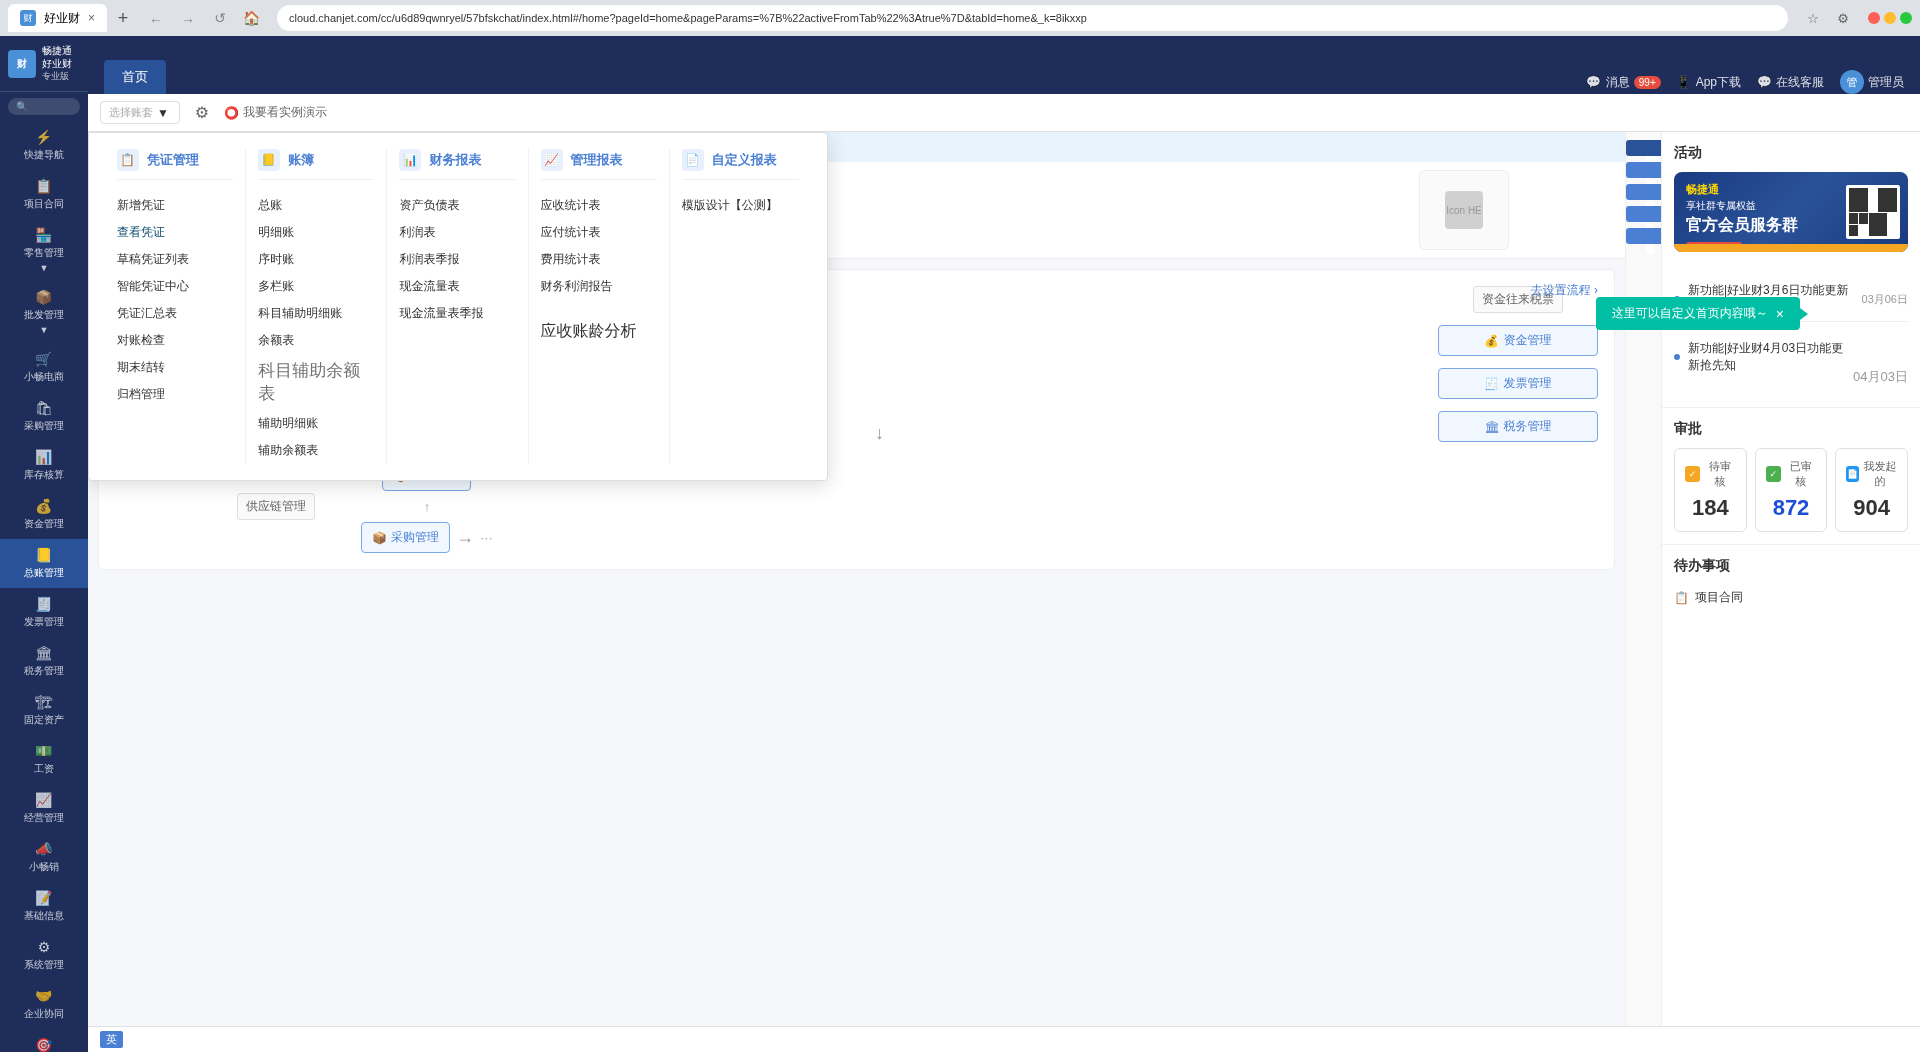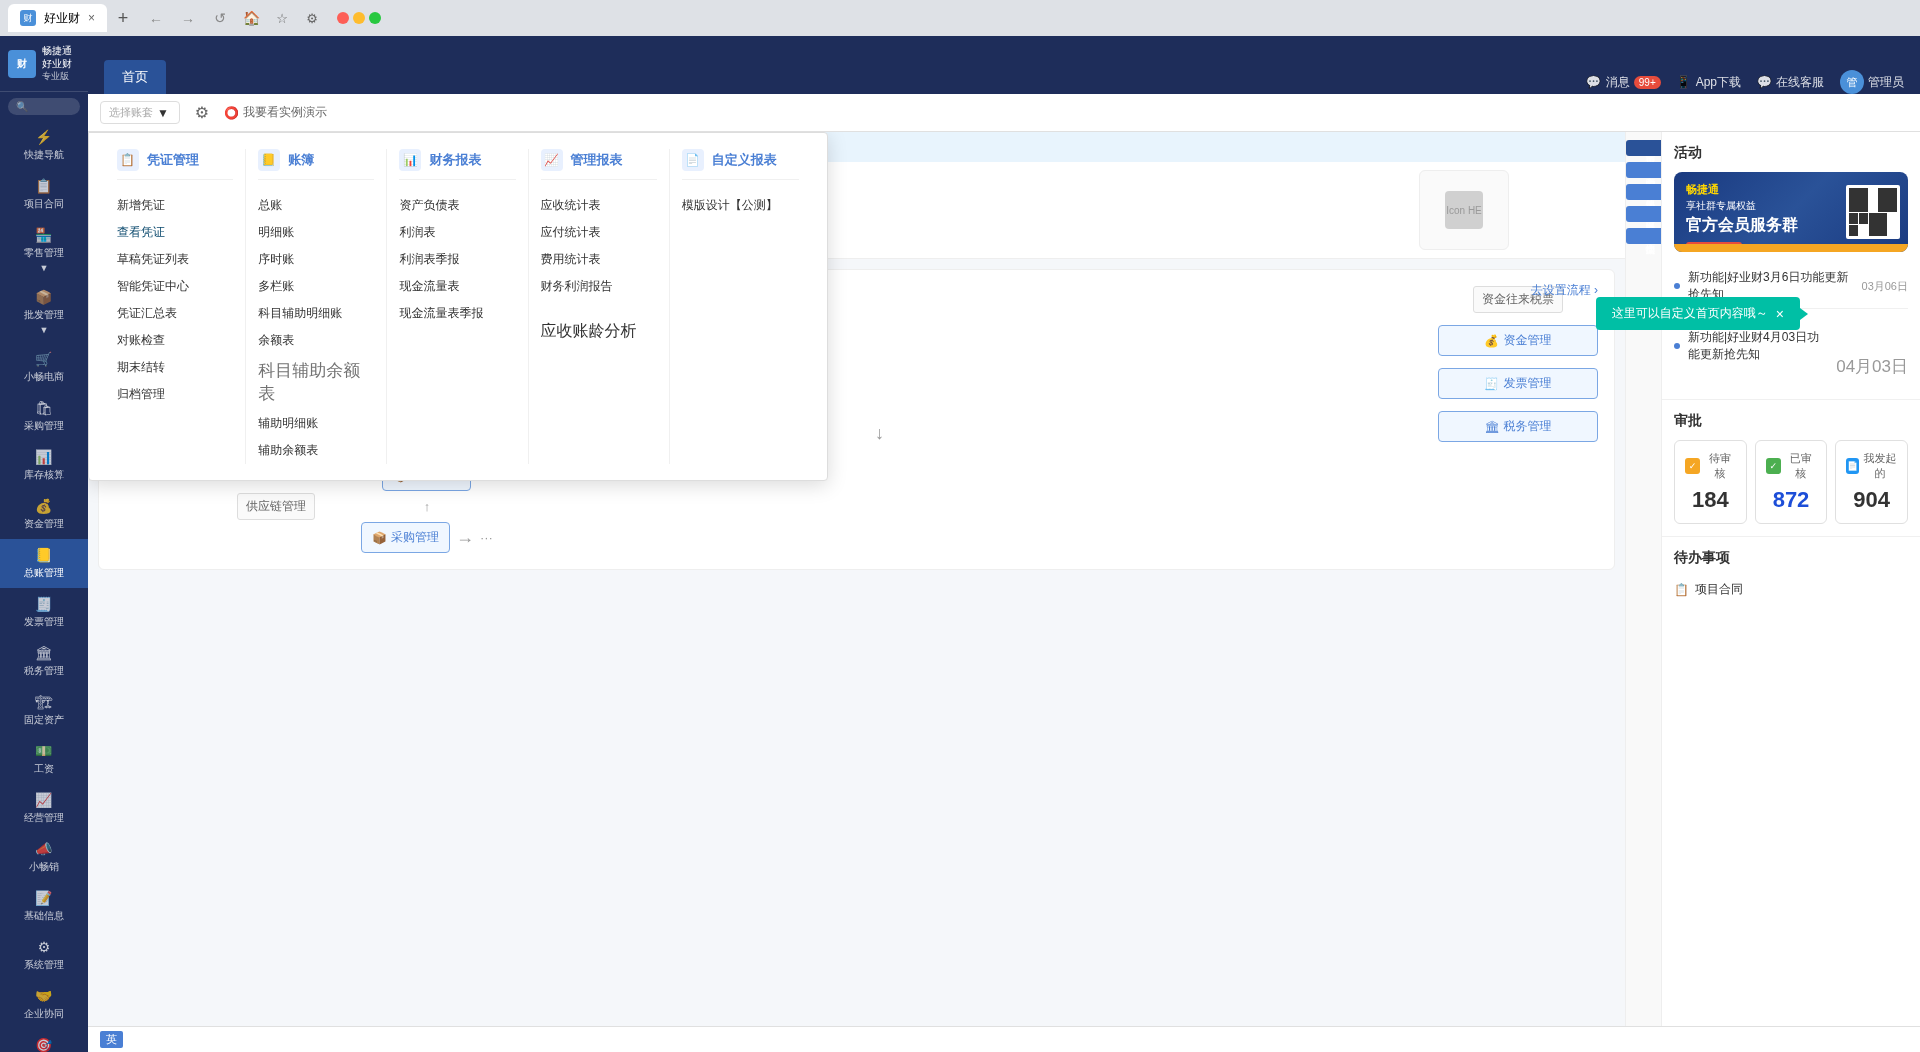--- a/index.html
+++ b/index.html
@@ -16,20 +16,23 @@
       <span>好业财</span>
       <span style="color:#666;cursor:pointer;">×</span>
     </div>
     <div style="width:24px;height:24px;display:flex;align-items:center;justify-content:center;cursor:pointer;font-size:18px;color:#555;">+</div>
   </div>
   <div style="display:flex; align-items:center; gap:6px; margin-left:4px;">
     <div class="ctrl-btn" style="width:26px;height:26px;display:flex;align-items:center;justify-content:center;border-radius:50%;cursor:pointer;color:#888;">←</div>
     <div class="ctrl-btn" style="width:26px;height:26px;display:flex;align-items:center;justify-content:center;border-radius:50%;cursor:pointer;color:#888;">→</div>
     <div class="ctrl-btn" style="width:26px;height:26px;display:flex;align-items:center;justify-content:center;border-radius:50%;cursor:pointer;color:#888;">↺</div>
     <div class="ctrl-btn" style="width:26px;height:26px;display:flex;align-items:center;justify-content:center;border-radius:50%;cursor:pointer;color:#888;">🏠</div>
+  </div>
+  <div style="flex:1;background:white;height:26px;border-radius:14px;display:flex;align-items:center;padding:0 12px;font-size:11px;color:#333;margin:0 8px;">
+    <span>cloud.chanjet.com/cc/u6d89qwnryel/57bfskchat/index.html#/home?pageId=home&amp;pageParams=%7B%22activeFromTab%22%3Atrue%7D&amp;tabId=home&amp;_k=8ikxxp</span>
   </div>
   <div style="display:flex;gap:4px;">
     <div style="width:26px;height:26px;display:flex;align-items:center;justify-content:center;cursor:pointer;color:#666;">☆</div>
     <div style="width:26px;height:26px;display:flex;align-items:center;justify-content:center;cursor:pointer;color:#666;">⚙</div>
   </div>
   <div style="display:flex;gap:4px;margin-left:8px;">
     <div style="width:12px;height:12px;background:#fd5f57;border-radius:50%;cursor:pointer;"></div>
     <div style="width:12px;height:12px;background:#febc2e;border-radius:50%;cursor:pointer;"></div>
     <div style="width:12px;height:12px;background:#28c840;border-radius:50%;cursor:pointer;"></div>
   </div>
@@ -353,21 +356,21 @@
           <div style="writing-mode:vertical-rl;background:#4a7fd4;color:white;padding:8px 4px;font-size:10px;border-radius:3px 0 0 3px;cursor:pointer;margin-top:4px;line-height:1.3;text-align:center;">客服热线</div>
           <div style="writing-mode:vertical-rl;background:#4a7fd4;color:white;padding:8px 4px;font-size:10px;border-radius:3px 0 0 3px;cursor:pointer;margin-top:4px;line-height:1.3;text-align:center;">服务社区</div>
           <div style="writing-mode:vertical-rl;background:#4a7fd4;color:white;padding:8px 4px;font-size:10px;border-radius:3px 0 0 3px;cursor:pointer;margin-top:4px;line-height:1.3;text-align:center;">桌面快捷</div>
         </div>
 
         <div style="flex:1;overflow-y:auto;">
 
           <div style="padding:12px;">
             <div style="font-size:14px;font-weight:bold;color:#333;margin-bottom:10px;">活动</div>
 
-            <div style="background:linear-gradient(135deg,#1a3a80 0%,#2a5298 50%,#1a3a80 100%);border-radius:8px;padding:12px;margin-bottom:8px;position:relative;overflow:hidden;cursor:pointer;min-height:80px;">
+            <div style="background:linear-gradient(135deg,#1a3a80 0%,#2a5298 50%,#1a3a80 100%);border-radius:8px;padding:12px;margin-bottom:21px;position:relative;overflow:hidden;cursor:pointer;min-height:80px;">
               <div style="position:absolute;left:0;top:0;bottom:0;width:60%;padding:10px 12px;">
                 <div style="color:#ffd700;font-size:11px;font-weight:bold;">畅捷通</div>
                 <div style="display:flex;align-items:center;gap:4px;margin:2px 0;">
                   <span style="color:white;font-size:10px;">享社群专属权益</span>
                 </div>
                 <div style="color:white;font-size:16px;font-weight:bold;">官方会员服务群</div>
                 <button style="background:#e74c3c;color:white;border:none;border-radius:3px;padding:3px 8px;font-size:10px;cursor:pointer;margin-top:6px;">立即加入</button>
               </div>
 
               <div style="position:absolute;right:8px;top:50%;transform:translateY(-50%);width:54px;height:54px;background:white;border-radius:2px;display:grid;grid-template-columns:repeat(5,1fr);gap:1px;padding:3px;">
@@ -387,21 +390,21 @@
 
             <div style="padding:4px 0;">
               <div style="display:flex;align-items:center;gap:8px;padding:5px 0;border-bottom:1px solid #f0f0f0;cursor:pointer;">
                 <span style="width:6px;height:6px;background:#4a7fd4;border-radius:50%;flex-shrink:0;"></span>
                 <span style="flex:1;font-size:12px;color:#333;">新功能|好业财3月6日功能更新抢先知</span>
                 <span style="font-size:11px;color:#999;white-space:nowrap;">03月06日</span>
               </div>
               <div style="display:flex;align-items:center;gap:8px;padding:5px 0;cursor:pointer;">
                 <span style="width:6px;height:6px;background:#4a7fd4;border-radius:50%;flex-shrink:0;"></span>
                 <span style="flex:1;font-size:12px;color:#333;">新功能|好业财4月03日功能更新抢先知</span>
-                <span style="font-size:17px;color:#999;white-space:nowrap;margin-top:41px;">04月03日</span>
+                <span style="font-size:13px;color:#999;white-space:nowrap;margin-top:41px;">04月03日</span>
               </div>
             </div>
           </div>
 
           <div style="padding:12px;border-top:1px solid #f0f0f0;">
             <div style="font-size:14px;font-weight:bold;color:#333;margin-bottom:10px;">审批</div>
             <div style="display:flex;gap:8px;">
               <div style="flex:1;border:1px solid #e0e0e0;border-radius:6px;padding:10px;text-align:center;cursor:pointer;">
                 <div style="font-size:11px;color:#666;margin-bottom:6px;display:flex;align-items:center;justify-content:center;gap:4px;">
                   <span style="width:16px;height:16px;background:#f5a623;border-radius:3px;display:inline-flex;align-items:center;justify-content:center;font-size:9px;color:white;">✓</span>

